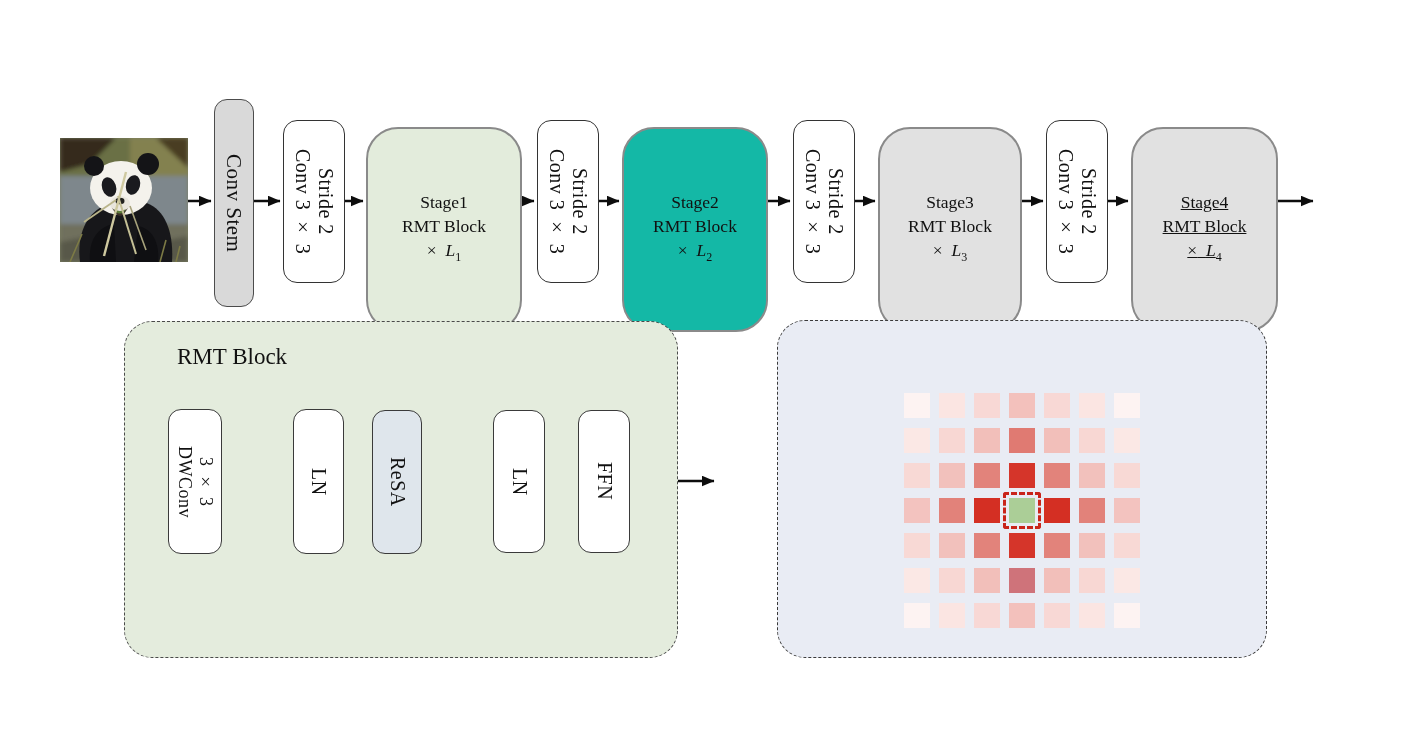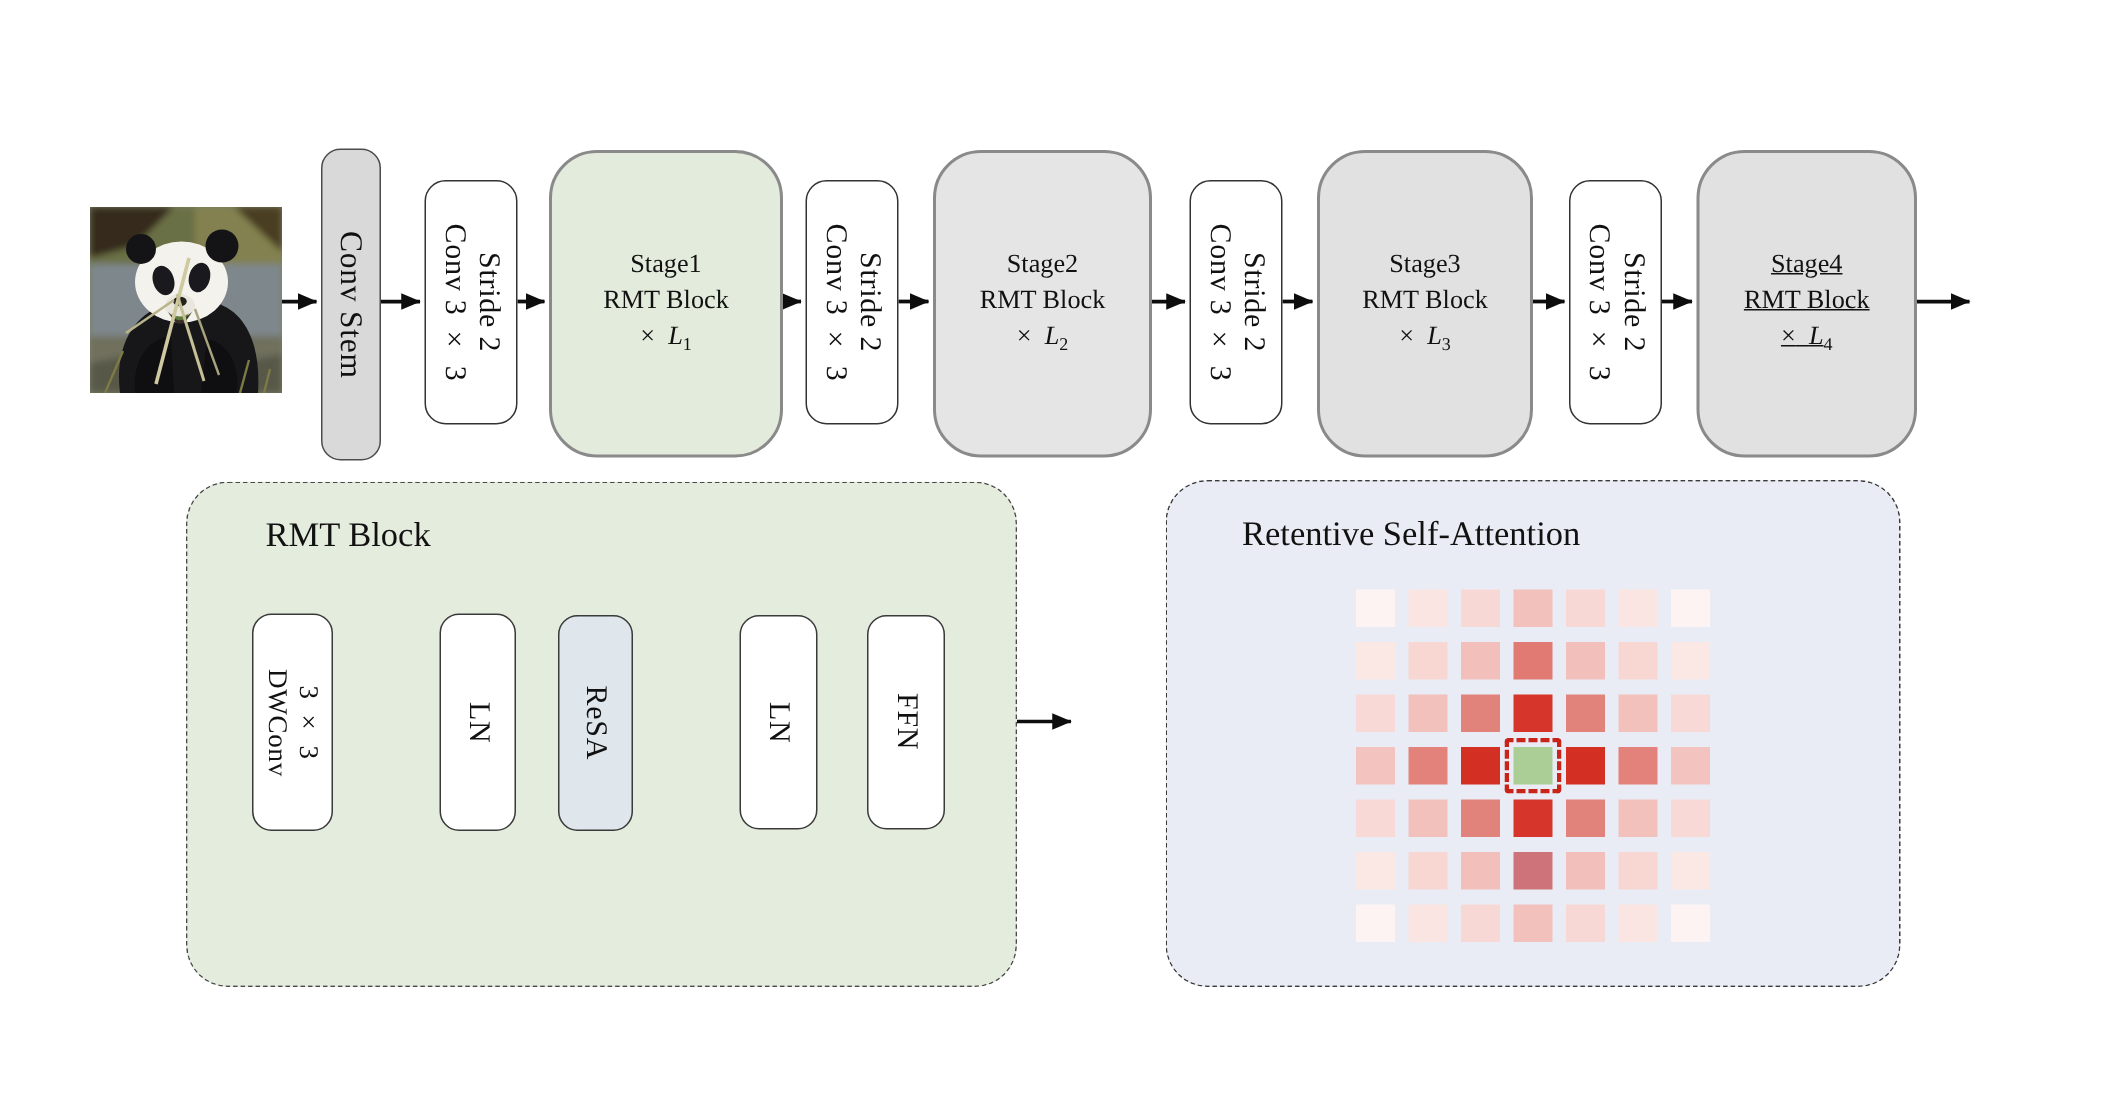--- a/index.html
+++ b/index.html
@@ -8,21 +8,21 @@
     font-family:"Liberation Serif","DejaVu Serif",serif;color:#111;overflow:hidden;
   }
   .abs{position:absolute;}
   
   .node{
     position:absolute;box-sizing:border-box;border:1.6px solid #4c4c4c;
     display:flex;align-items:center;justify-content:center;text-align:center;
   }
   .stem{border-radius:13px;}
   .ds{border-radius:14px;background:#ffffff;border-color:#333;}
-  .stage{border-radius:32px;border-color:#8a8a8a;border-width:2px;}
+  .stage{border-radius:32px;border-color:#8a8a8a;border-width:2px;margin-top:27px;}
   .stage .stg-lines{font-size:17.5px;line-height:24px;}
   .mathL{font-style:italic;font-family:"Liberation Serif",serif;}
   sub{font-size:12px;}
   
   .vbox{display:flex;flex-direction:row;align-items:center;justify-content:center;gap:0px;}
   .vbox span{writing-mode:vertical-lr;text-orientation:mixed;white-space:nowrap;
              font-size:20px;letter-spacing:0.5px;line-height:1.15;}
   .vbox.small span{font-size:21px;}
   
   .panel{
@@ -152,21 +152,21 @@
         <span class="mathL">L</span><sub>1</sub>
       </div>
     </div>
   </div>
 
   <div class="node ds vbox" style="left:537px;top:120px;width:62px;height:163px;">
     <span>Conv 3 × 3</span>
     <span>Stride 2</span>
   </div>
 
-  <div class="node stage" style="left: 622px; top: 100px; width: 146px; height: 205px; background-color: #e5e5e5;">
+  <div class="node stage" style="left: 622px; top: 100px; width: 146px; height: 205px; background-color: #14b8a6;">
     <div class="stg-lines">
       <div>Stage2</div>
       <div>RMT Block</div>
       <div>
         <span>×</span>&nbsp;
         <span class="mathL">L</span><sub>2</sub>
       </div>
     </div>
   </div>
 
@@ -220,21 +220,20 @@
 
   <div class="inner vbox" style="left:493px;top:410px;width:52px;height:143px;">
     <span>LN</span>
   </div>
 
   <div class="inner vbox" style="left:578px;top:410px;width:52px;height:143px;">
     <span>FFN</span>
   </div>
 
   <div class="panel" style="left: 777px; top: 320px; width: 490px; height: 338px; border-color: rgb(58, 58, 58); z-index: 0; background-color: rgb(233, 236, 244);"></div>
-  <div class="panel-title" style="left:828px;top:343px;">Retentive Self-Attention</div>
 
   <div id="attention-grid" style="left:904px;top:393px;width:236px;height:235px;">
       <div class="acell" style="left: 0px; top: 0px; background-color: rgb(253, 243, 242);"></div>
       <div class="acell" style="left: 35px; top: 0px; background-color: rgb(251, 229, 226);"></div>
       <div class="acell" style="left: 70px; top: 0px; background-color: rgb(248, 216, 213);"></div>
       <div class="acell" style="left: 105px; top: 0px; background-color: rgb(243, 193, 188);"></div>
       <div class="acell" style="left: 140px; top: 0px; background-color: rgb(248, 216, 213);"></div>
       <div class="acell" style="left: 175px; top: 0px; background-color: rgb(251, 229, 226);"></div>
       <div class="acell" style="left: 210px; top: 0px; background-color: rgb(253, 243, 242);"></div>
       <div class="acell" style="left: 0px; top: 35px; background-color: rgb(251, 232, 229);"></div>

